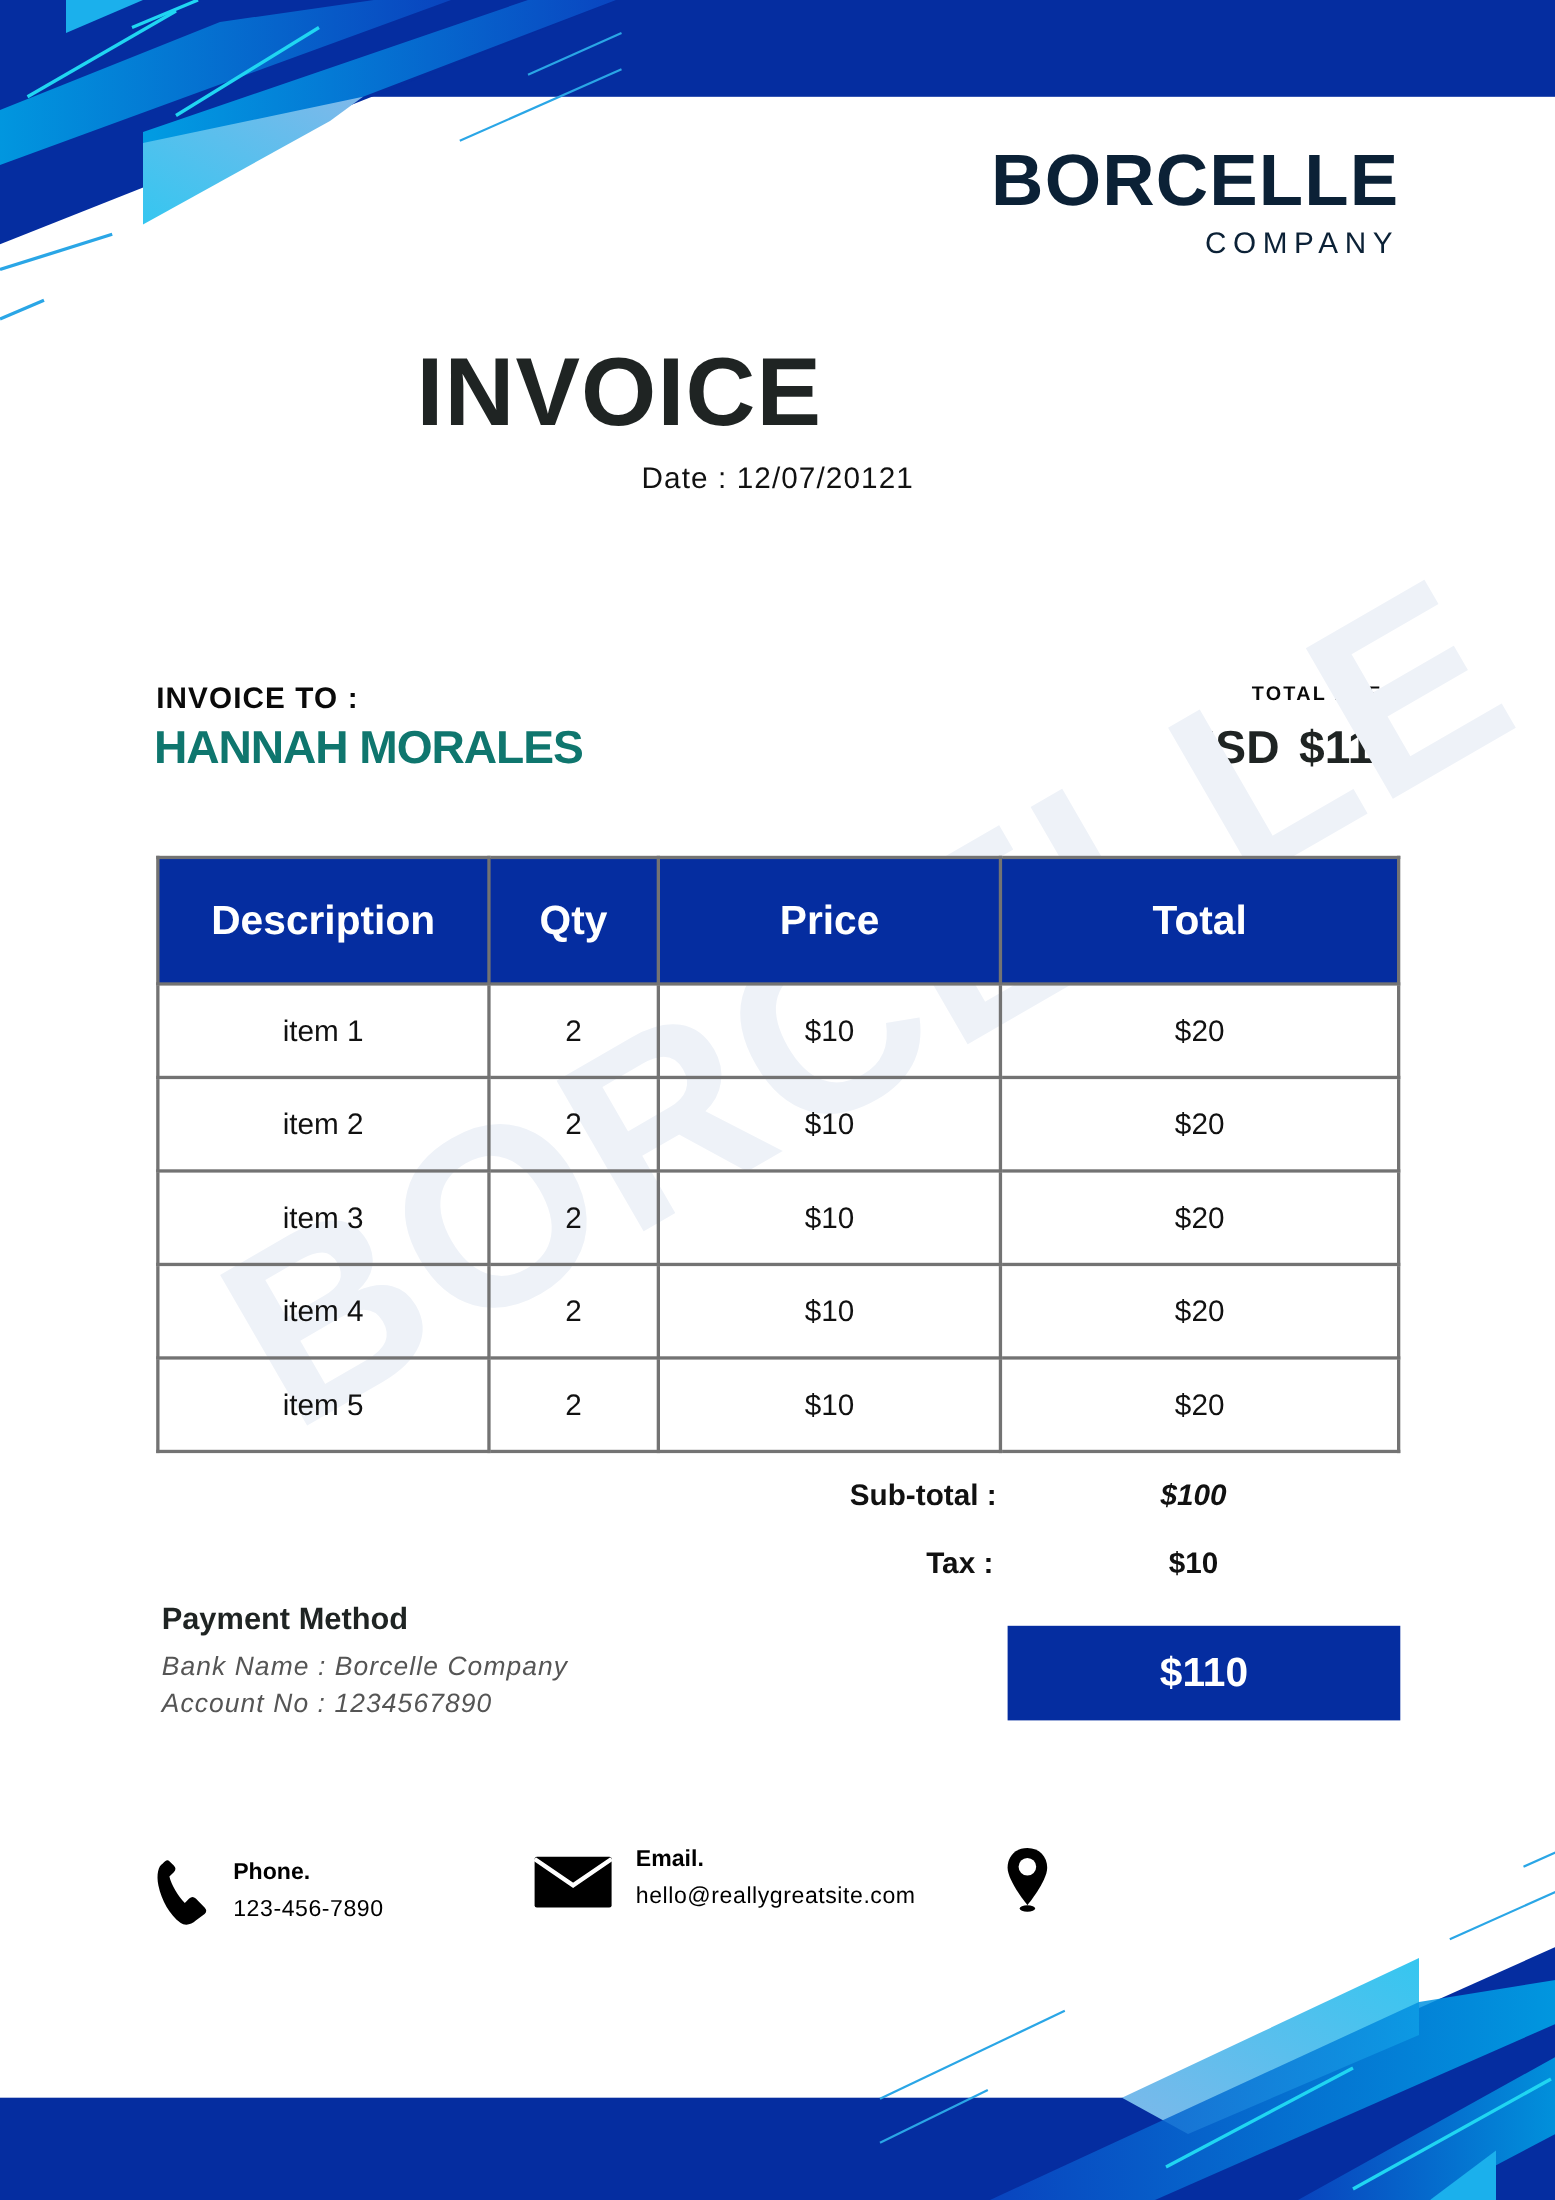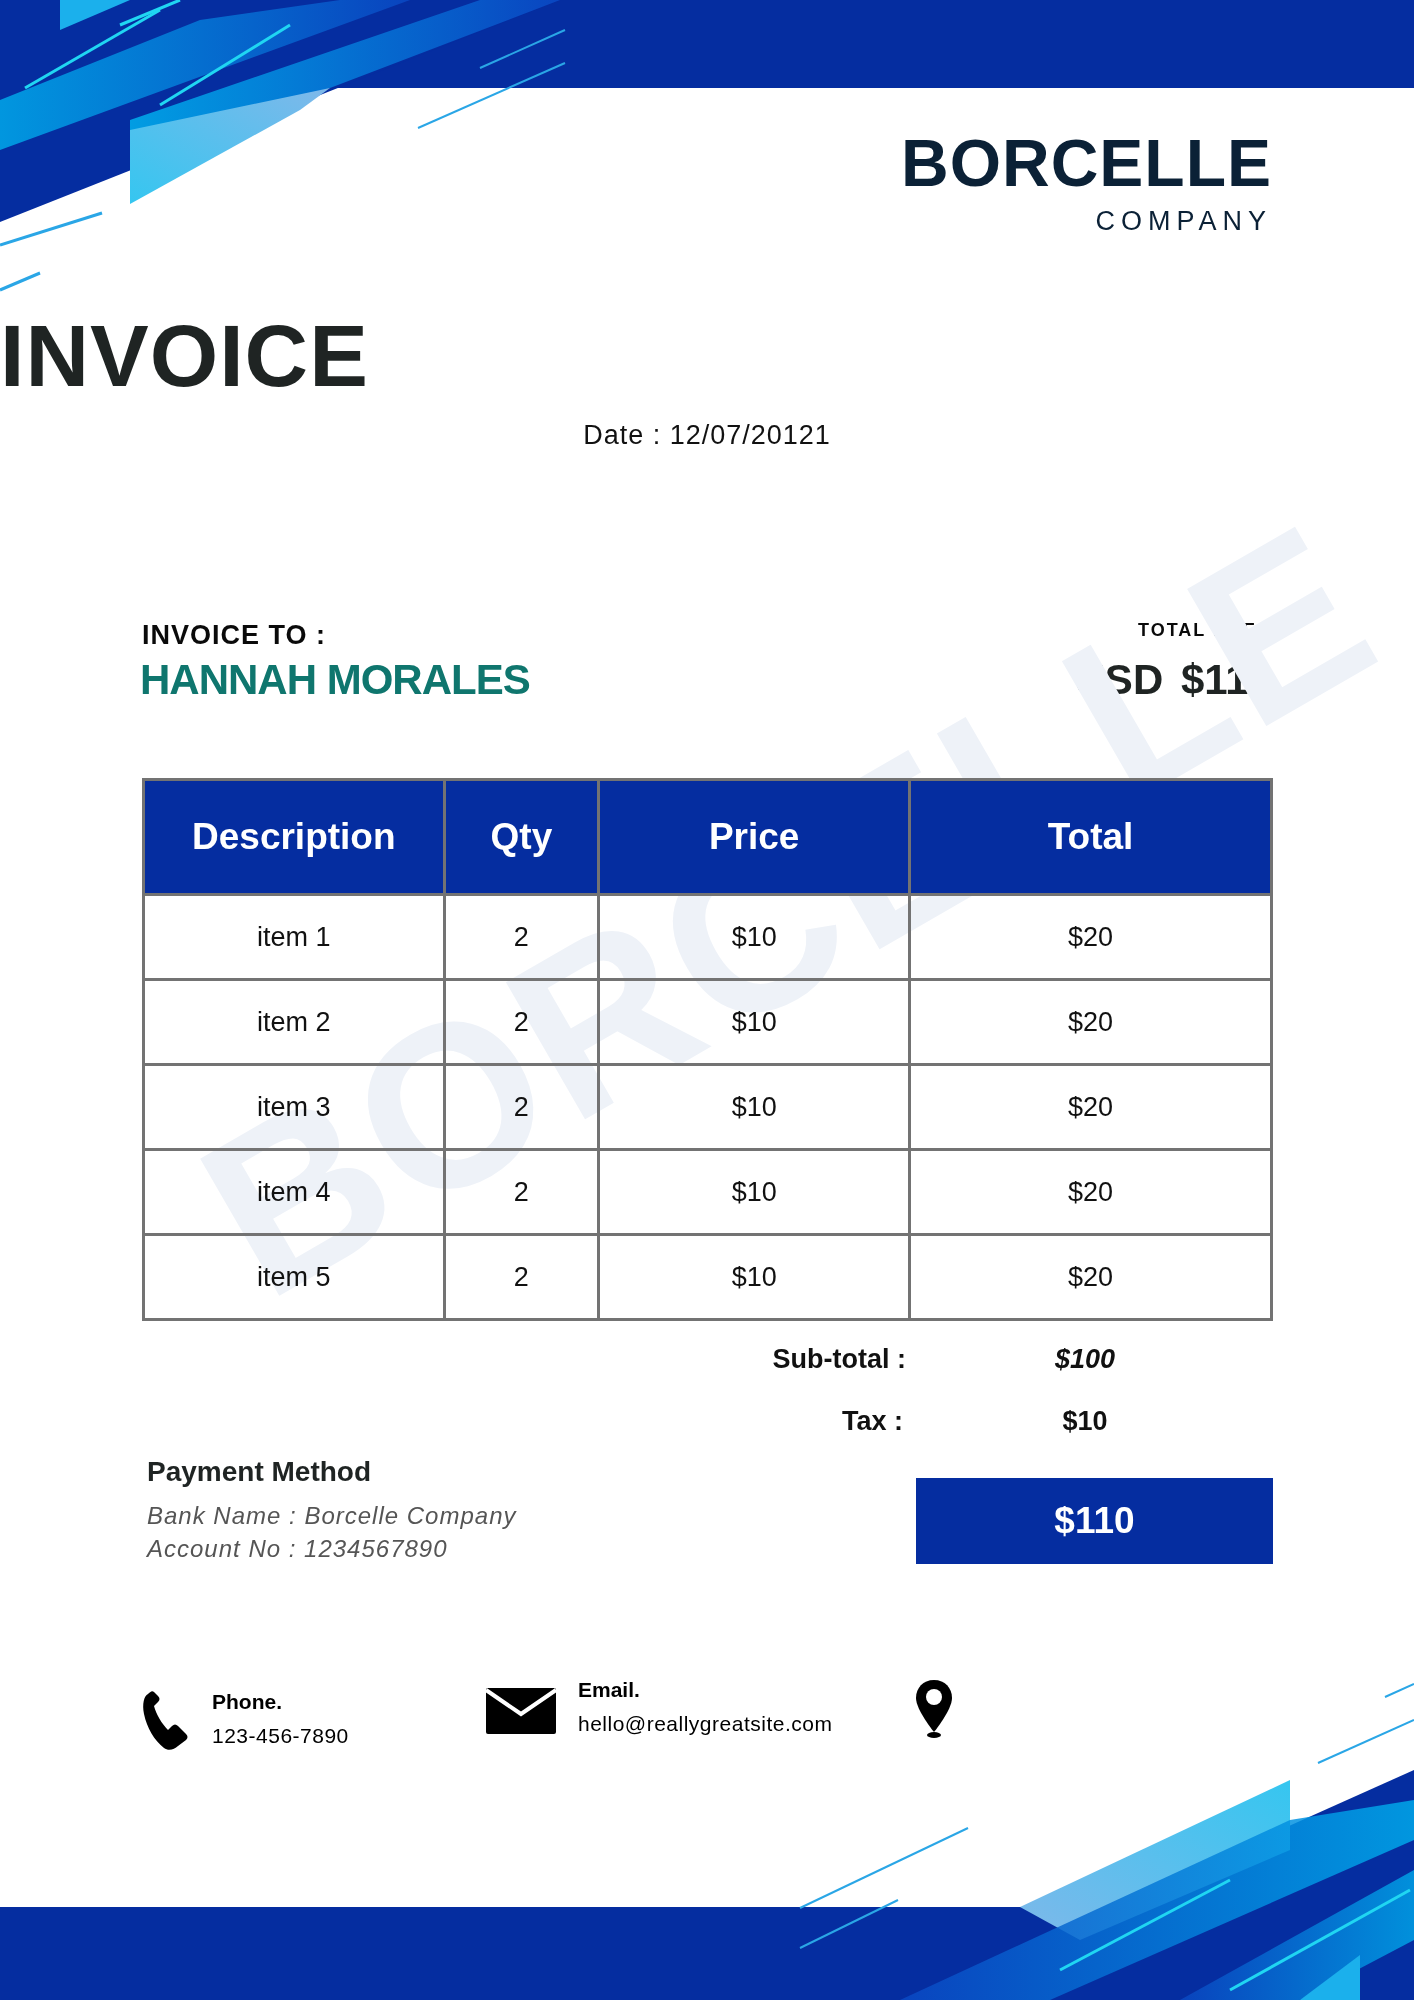--- a/index.html
+++ b/index.html
@@ -2,21 +2,21 @@
 <html><head>
 <meta charset="utf-8">
 <style>
   html, body { margin:0; padding:0; }
   body { width:1414px; height:2000px; position:relative; overflow:hidden; background:#ffffff; font-family:"Liberation Sans", sans-serif; color:#111; }
   .abs { position:absolute; }
   .deco { position:absolute; left:0; top:0; pointer-events:none; }
   .brand { right:142px; top:130px; text-align:right; }
   .brand-name { font-size:66px; font-weight:bold; color:#0b2136; letter-spacing:1px; line-height:1; }
   .brand-sub { font-size:27px; letter-spacing:6px; color:#0b2136; margin-top:10px; }
-  .title { left:0; width:1126px; top:312px; font-size:88px; font-weight:bold; color:#1f2423; letter-spacing:1px; line-height:1; }
+  .title { left:0; width:1126px; top:312px; text-align:center; font-size:88px; font-weight:bold; color:#1f2423; letter-spacing:1px; line-height:1; }
   .date { left:0; width:1414px; top:420px; text-align:center; font-size:27px; color:#111; letter-spacing:1px; }
   .to-label { left:142px; top:620px; font-size:27px; font-weight:bold; letter-spacing:1px; color:#0a0a0a; }
   .to-name { left:140px; top:656px; font-size:42px; font-weight:bold; color:#0f766e; letter-spacing:-1px; }
   .due-label { right:142px; top:620px; font-size:18px; font-weight:bold; letter-spacing:2px; color:#0a0a0a; text-align:right; }
   .due-amt { right:142px; top:656px; font-size:42px; font-weight:bold; color:#1f2423; text-align:right; word-spacing:6px; }
   table.items { position:absolute; left:142px; top:778px; width:1131px; border-collapse:collapse; z-index:2; background:transparent; }
   table.items th, table.items td { border:3px solid #737373; text-align:center; }
   table.items th { background:#052da0; color:#fff; font-size:37px; font-weight:bold; height:110px; }
   table.items td { font-size:27px; height:80px; color:#111; }
   .watermark { left:160px; top:1120px; font-size:230px; font-weight:bold; color:#eef2f8; transform:rotate(-30deg); transform-origin:left top; letter-spacing:4px; z-index:1; white-space:nowrap; }

